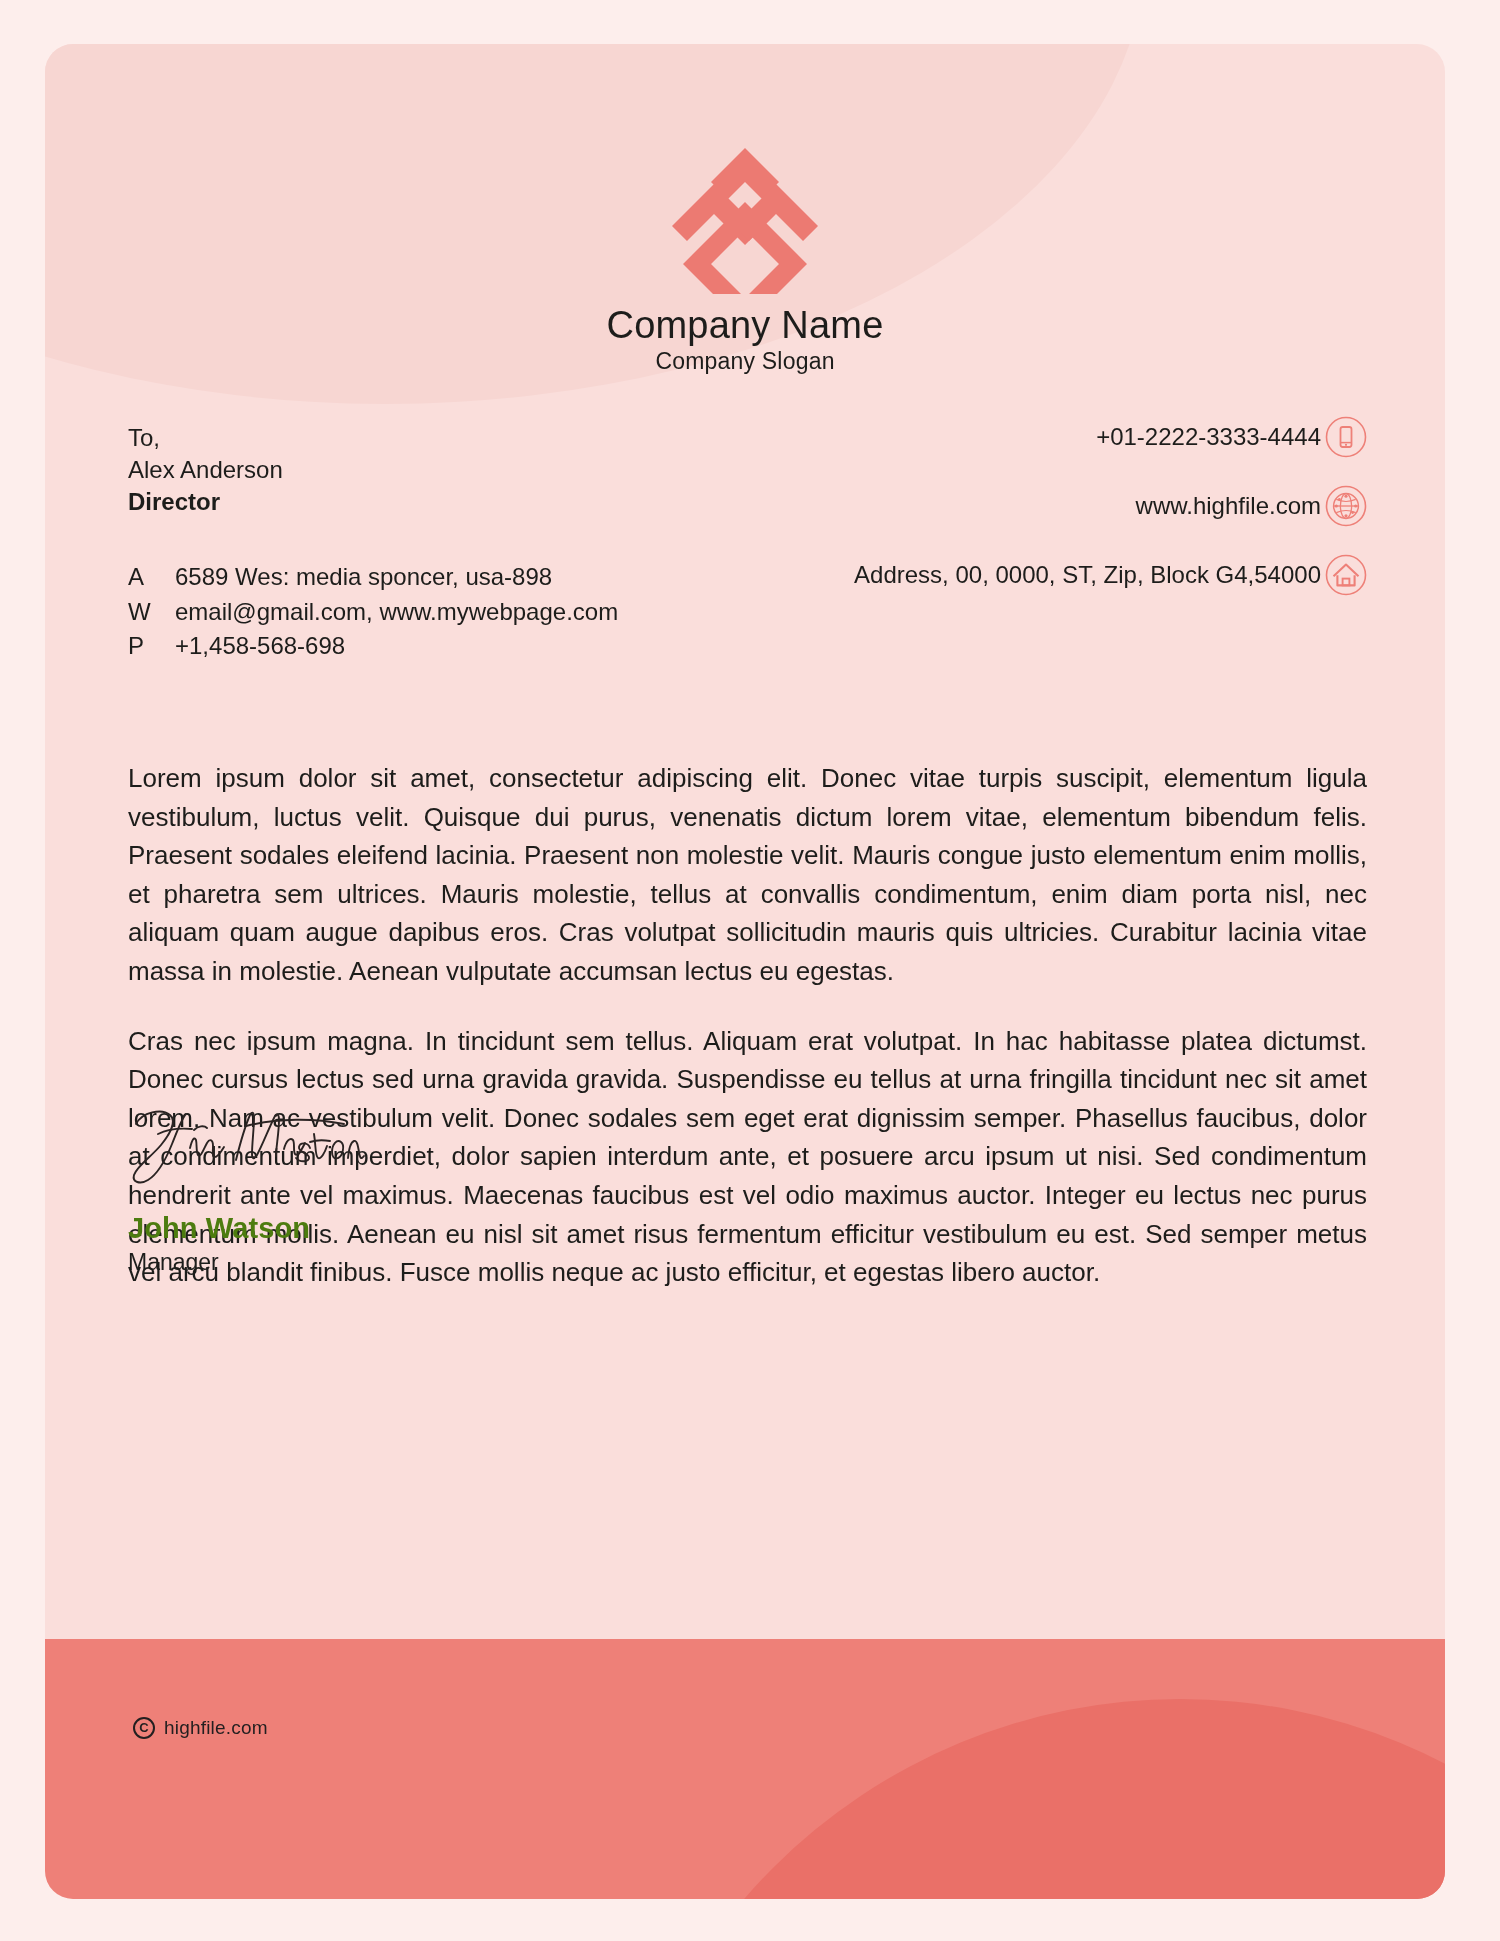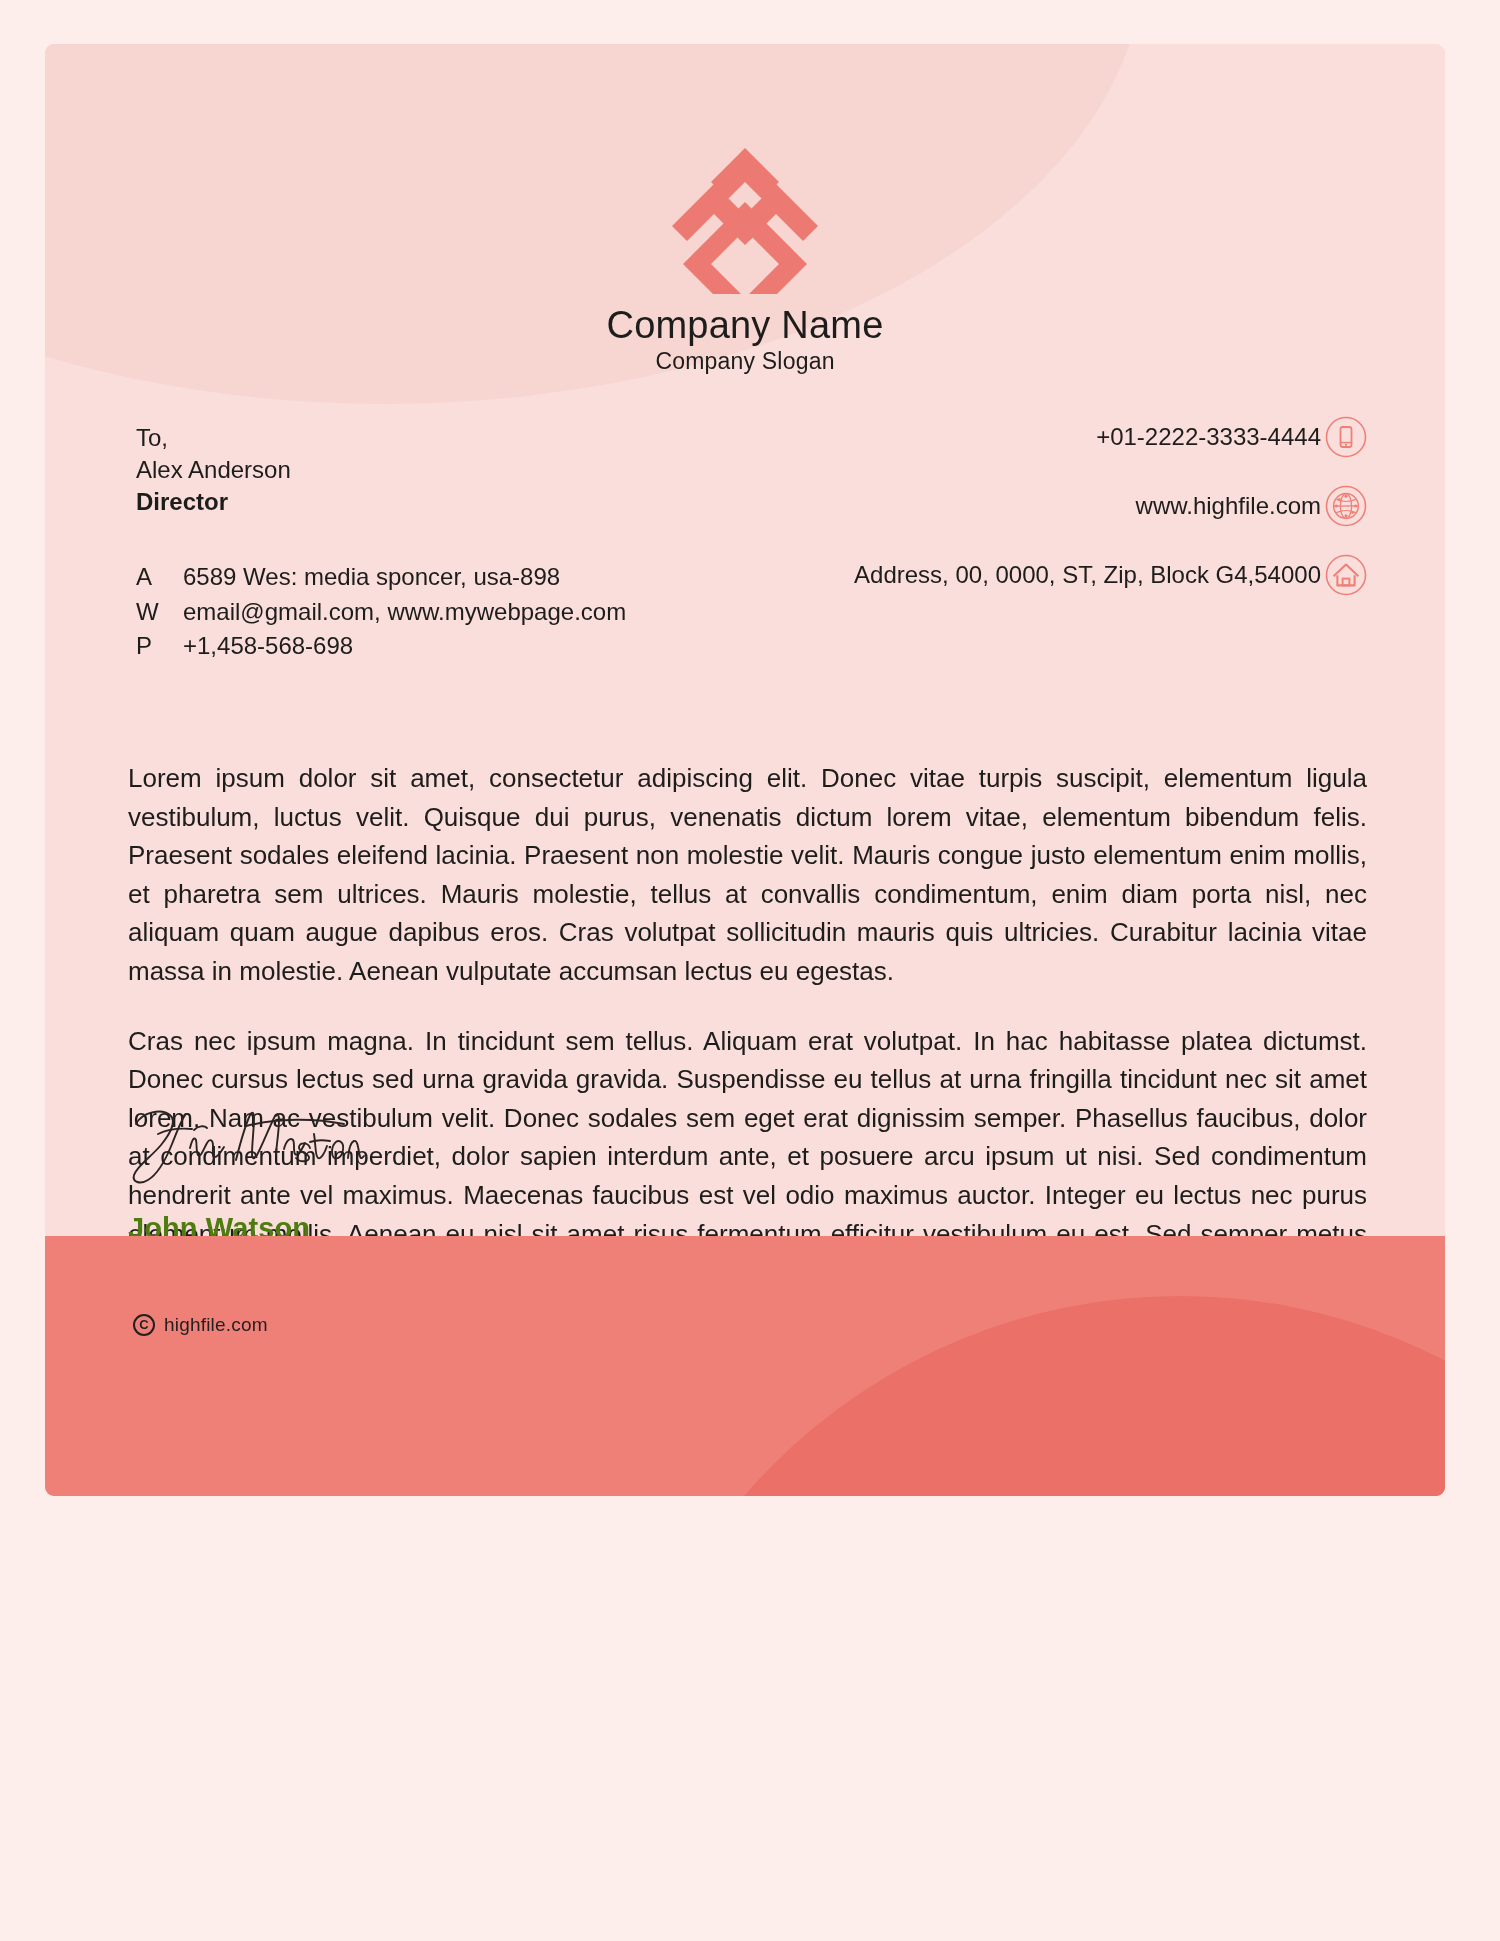--- a/index.html
+++ b/index.html
@@ -17,23 +17,23 @@
     background: #fdeeec;
     overflow: hidden;
   }
 
   
   #sheet {
     position: absolute;
     left: 45px;
     top: 44px;
     width: 1400px;
-    height: 1452px;
+    height: 1855px;
     background: #fadedb;
-    border-radius: 9px;
+    border-radius: 28px;
     overflow: hidden;
   }
 
   
   .blob-top {
     position: absolute;
     left: -420px;
     top: -540px;
     width: 1520px;
     height: 900px;
@@ -104,21 +104,21 @@
   #company-slogan {
     margin-top: 1px;
     font-size: 23px;
     color: #1d1d1b;
     letter-spacing: .2px;
   }
 
   
   #contact-row {
     position: absolute;
-    left: 8px;
+    left: 0;
     right: 0;
     top: 378px;
     height: 330px;
     padding-left: 35px;
   }
 
   
   #recipient-block {
     position: absolute;
     left: 83px;

